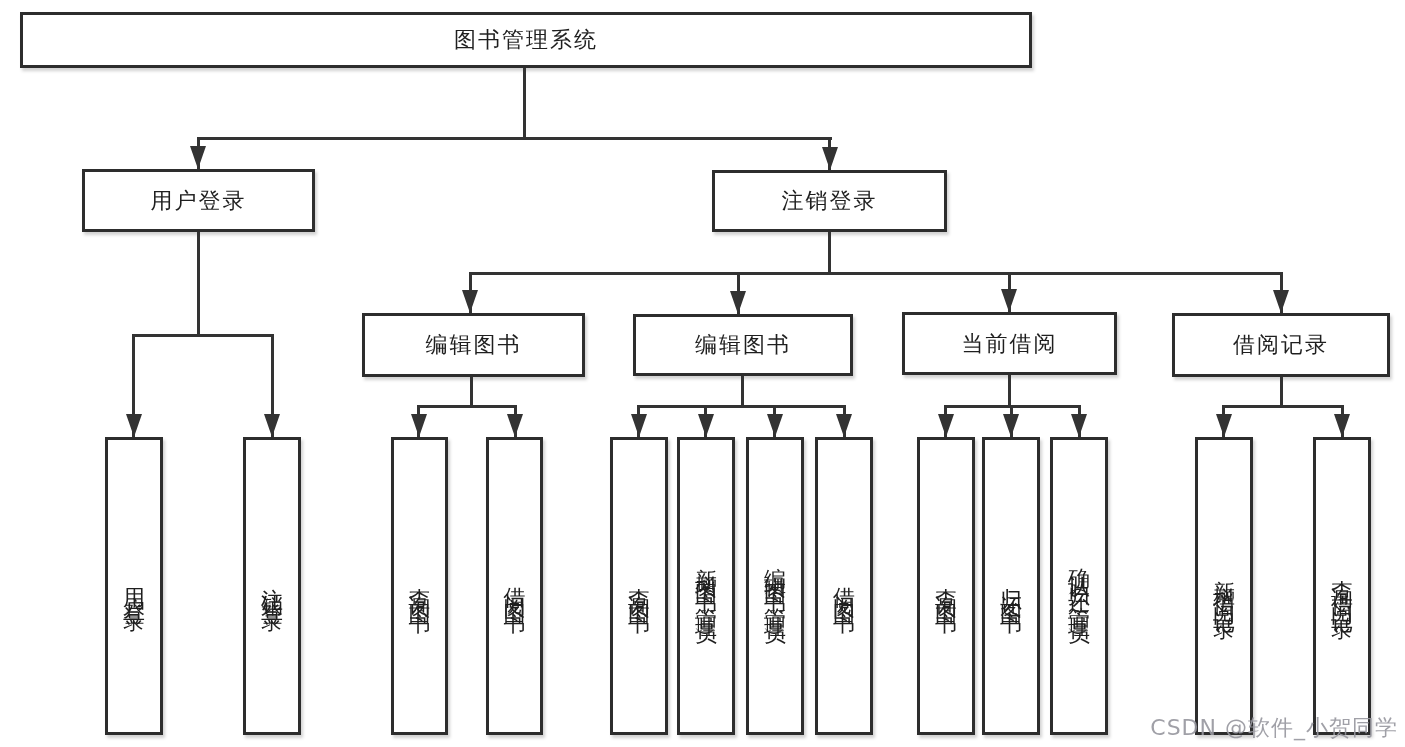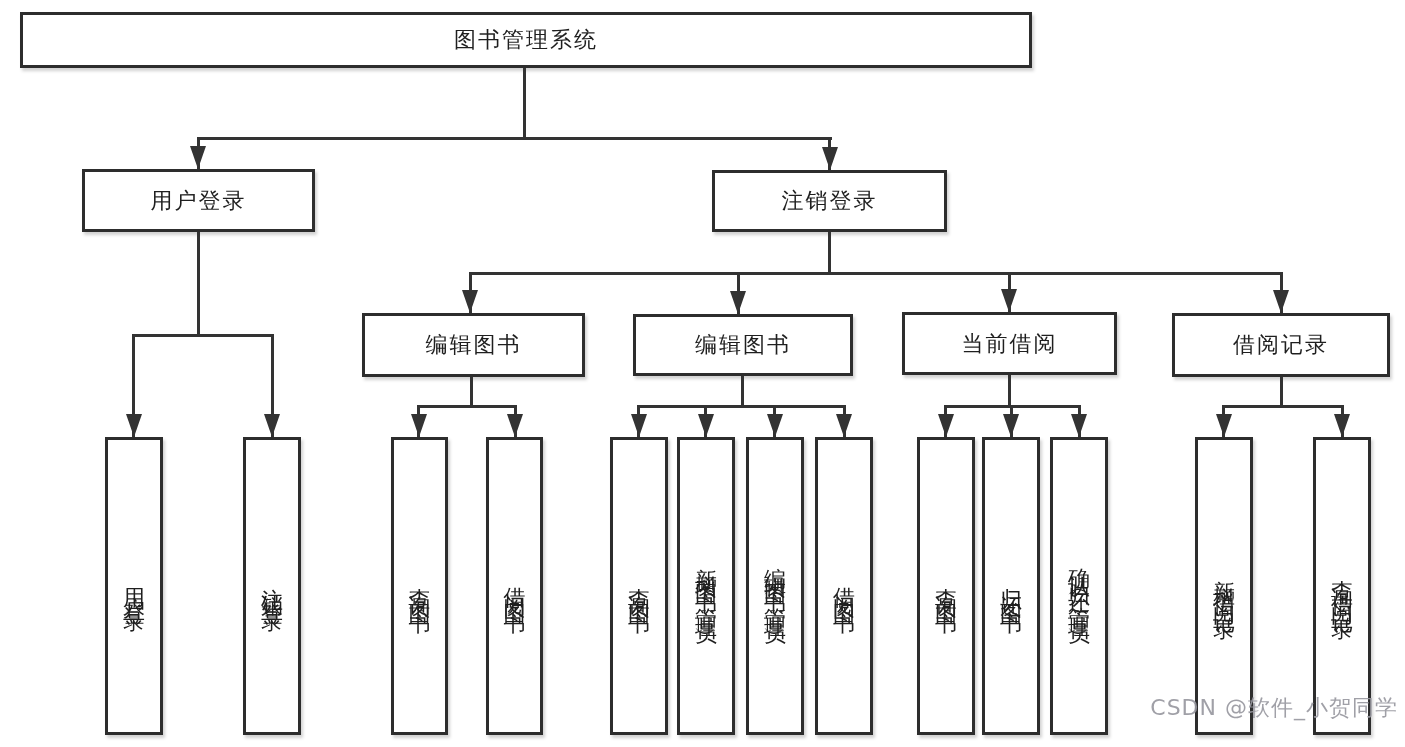--- a/index.html
+++ b/index.html
@@ -29,21 +29,21 @@
     white-space:nowrap;
   }
   .vl{position:absolute;width:3px;background:var(--line);display:block;}
   .hl{position:absolute;height:3px;background:var(--line);display:block;}
   .ar{
     position:absolute;width:0;height:0;display:block;
     border-left:8px solid transparent;border-right:8px solid transparent;
     border-top:23px solid var(--line);
   }
   .watermark{
-    position:absolute;right:7px;bottom:24px;z-index:6;
+    position:absolute;right:7px;bottom:4px;z-index:6;
     font-size:22px;color:rgba(152,152,160,0.92);letter-spacing:1px;
     white-space:nowrap;
   }
 </style>
 </head>
 <body>
 
 <div id="stage">
 
   <div class="nbox" style="left:20px;top:12px;width:1012px;height:56px;">

